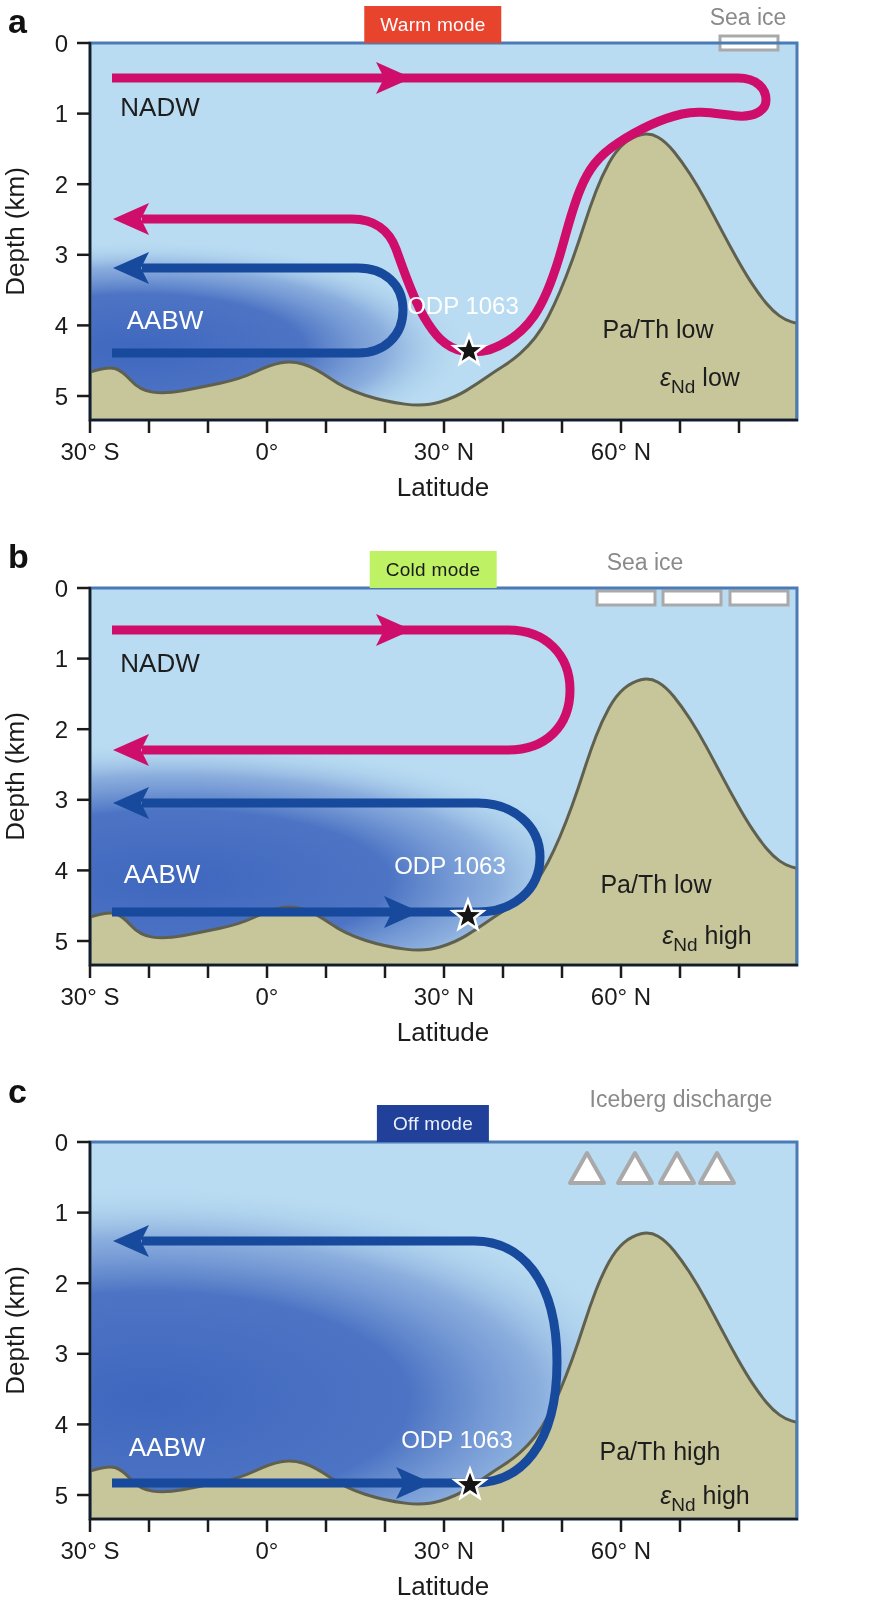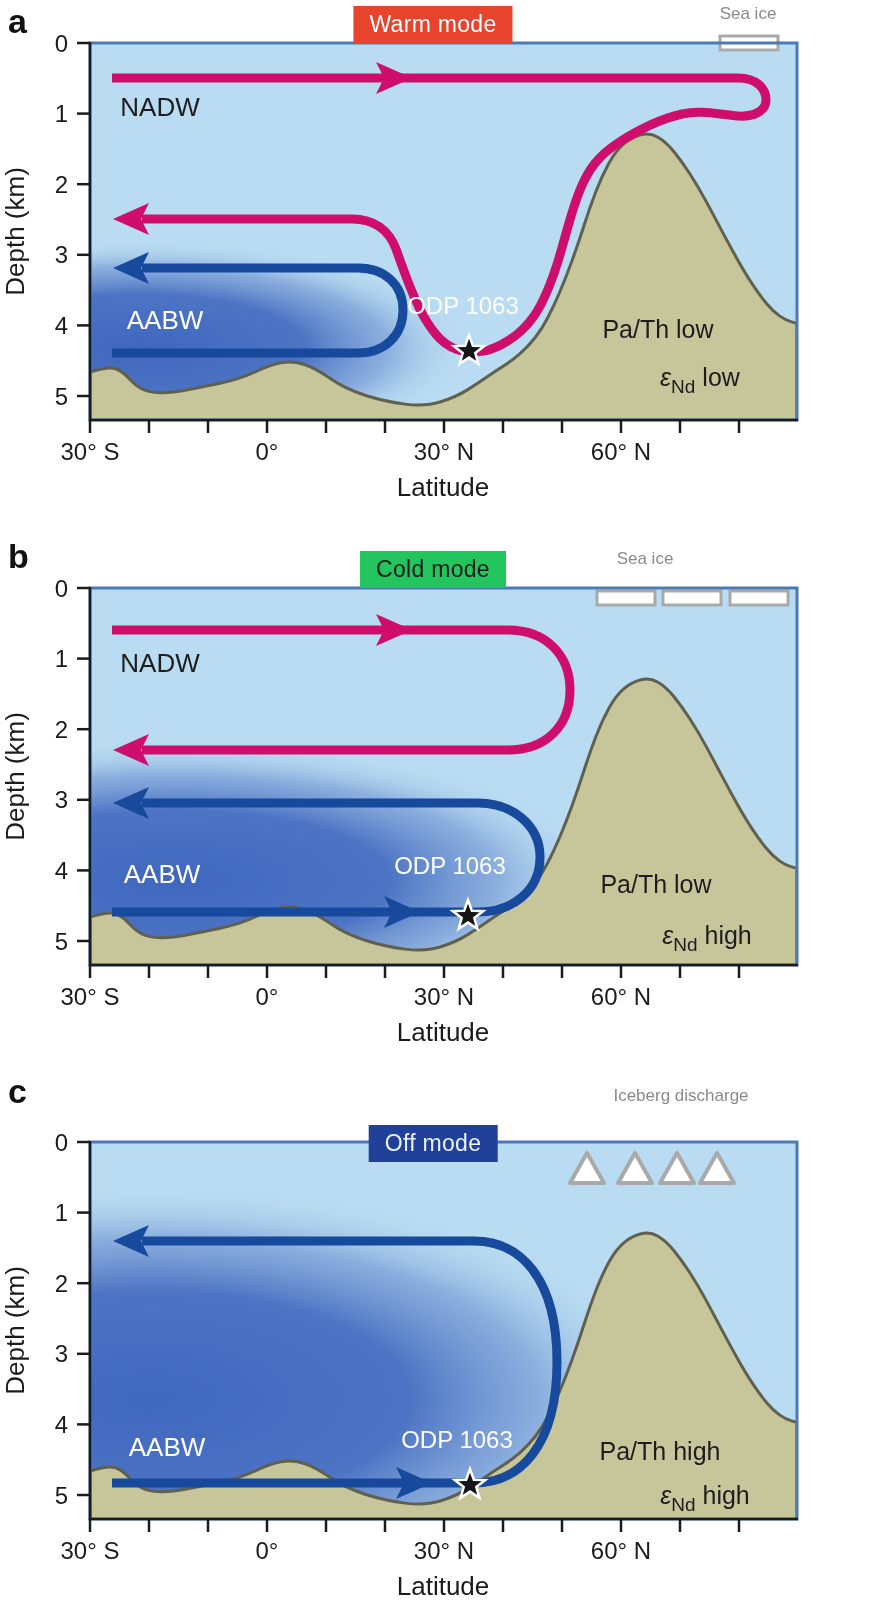--- a/index.html
+++ b/index.html
@@ -2,22 +2,22 @@
 <html><head>
 <meta charset="utf-8">
 <style>
   html,body{margin:0;padding:0;background:#ffffff;}
   body{width:869px;font-family:"Liberation Sans",sans-serif;}
   .figure{position:relative;width:869px;height:1605px;background:#ffffff;}
   .panel{position:relative;width:869px;height:535px;overflow:hidden;}
   .panel svg{position:absolute;left:0;top:0;}
   .panel-letter{position:absolute;left:8px;top:2px;font-size:34px;font-weight:bold;color:#111;z-index:3;}
   .mode-box{position:absolute;transform:translateX(-50%);z-index:3;display:flex;align-items:center;justify-content:center;
-            padding:0 16px;font-size:23px;letter-spacing:.3px;white-space:nowrap;}
-  .surface-label{position:absolute;transform:translateX(-50%);z-index:3;font-size:17px;color:#8a8a8a;white-space:nowrap;}
+            padding:0 16px;font-size:19px;letter-spacing:.3px;white-space:nowrap;}
+  .surface-label{position:absolute;transform:translateX(-50%);z-index:3;font-size:23px;color:#8a8a8a;white-space:nowrap;}
   text{font-family:"Liberation Sans",sans-serif;}
 </style>
 </head>
 <body>
 
 <div class="figure">
   <section class="panel" id="panel-0">
       <svg width="869" height="535">
         <defs>
           <radialGradient id="blobGrad0">
@@ -148,21 +148,21 @@
         <line x1="503" y1="430" x2="503" y2="443" stroke="#1b1b1b" stroke-width="2.5"></line>
         <line x1="562" y1="430" x2="562" y2="443" stroke="#1b1b1b" stroke-width="2.5"></line>
         <line x1="621" y1="430" x2="621" y2="443" stroke="#1b1b1b" stroke-width="2.5"></line>
         <text x="621" y="470" text-anchor="middle" font-size="24" fill="#1b1b1b">60° N</text>
         <line x1="680" y1="430" x2="680" y2="443" stroke="#1b1b1b" stroke-width="2.5"></line>
         <line x1="739" y1="430" x2="739" y2="443" stroke="#1b1b1b" stroke-width="2.5"></line>
         <text x="24" y="241.5" text-anchor="middle" font-size="26" fill="#1b1b1b" transform="rotate(-90 24 241.5)">Depth (km)</text>
         <text x="443" y="506" text-anchor="middle" font-size="26" fill="#1b1b1b">Latitude</text>
       </svg>
     <span class="panel-letter">b</span>
-    <div class="mode-box" id="mode-1" style="left: 433px; top: 16px; height: 37px; background: #22c55e; color: rgb(26, 26, 26);">
+    <div class="mode-box" id="mode-1" style="left: 433px; top: 16px; height: 37px; background: #bef264; color: rgb(26, 26, 26);">
       <span>Cold mode</span>
     </div>
     <div class="surface-label" id="surf-1" style="left: 645px; top: 14px;">Sea ice</div>
   </section>
   <section class="panel" id="panel-2">
       <svg width="869" height="535">
         <defs>
           <radialGradient id="blobGrad2">
             <stop offset="0%" stop-color="#3a62bc" stop-opacity="0.96"></stop>
             <stop offset="50%" stop-color="#3a62bc" stop-opacity="0.85"></stop>
@@ -218,18 +218,18 @@
         <line x1="503" y1="449" x2="503" y2="462" stroke="#1b1b1b" stroke-width="2.5"></line>
         <line x1="562" y1="449" x2="562" y2="462" stroke="#1b1b1b" stroke-width="2.5"></line>
         <line x1="621" y1="449" x2="621" y2="462" stroke="#1b1b1b" stroke-width="2.5"></line>
         <text x="621" y="489" text-anchor="middle" font-size="24" fill="#1b1b1b">60° N</text>
         <line x1="680" y1="449" x2="680" y2="462" stroke="#1b1b1b" stroke-width="2.5"></line>
         <line x1="739" y1="449" x2="739" y2="462" stroke="#1b1b1b" stroke-width="2.5"></line>
         <text x="24" y="260.5" text-anchor="middle" font-size="26" fill="#1b1b1b" transform="rotate(-90 24 260.5)">Depth (km)</text>
         <text x="443" y="525" text-anchor="middle" font-size="26" fill="#1b1b1b">Latitude</text>
       </svg>
     <span class="panel-letter">c</span>
-    <div class="mode-box" id="mode-2" style="left: 433px; top: 35px; height: 37px; background: rgb(32, 64, 154); color: rgb(234, 241, 250); margin-top: 20px;">
+    <div class="mode-box" id="mode-2" style="left: 433px; top: 35px; height: 37px; background: rgb(32, 64, 154); color: rgb(234, 241, 250);">
       <span>Off mode</span>
     </div>
     <div class="surface-label" id="surf-2" style="left: 681px; top: 16px;">Iceberg discharge</div>
   </section>
 </div>
 
 </body></html>

